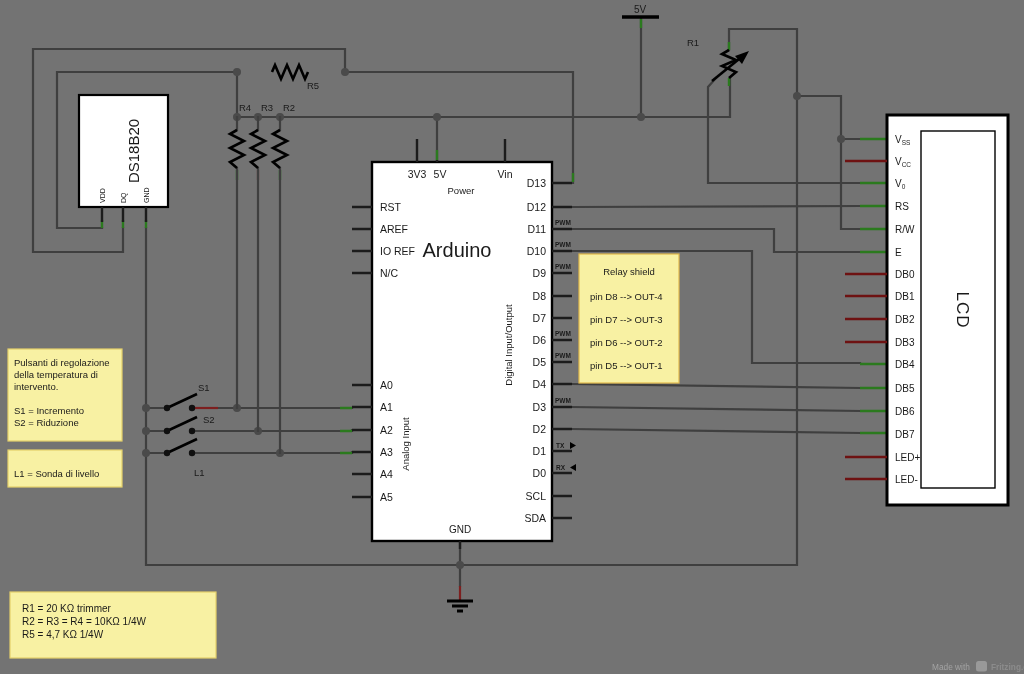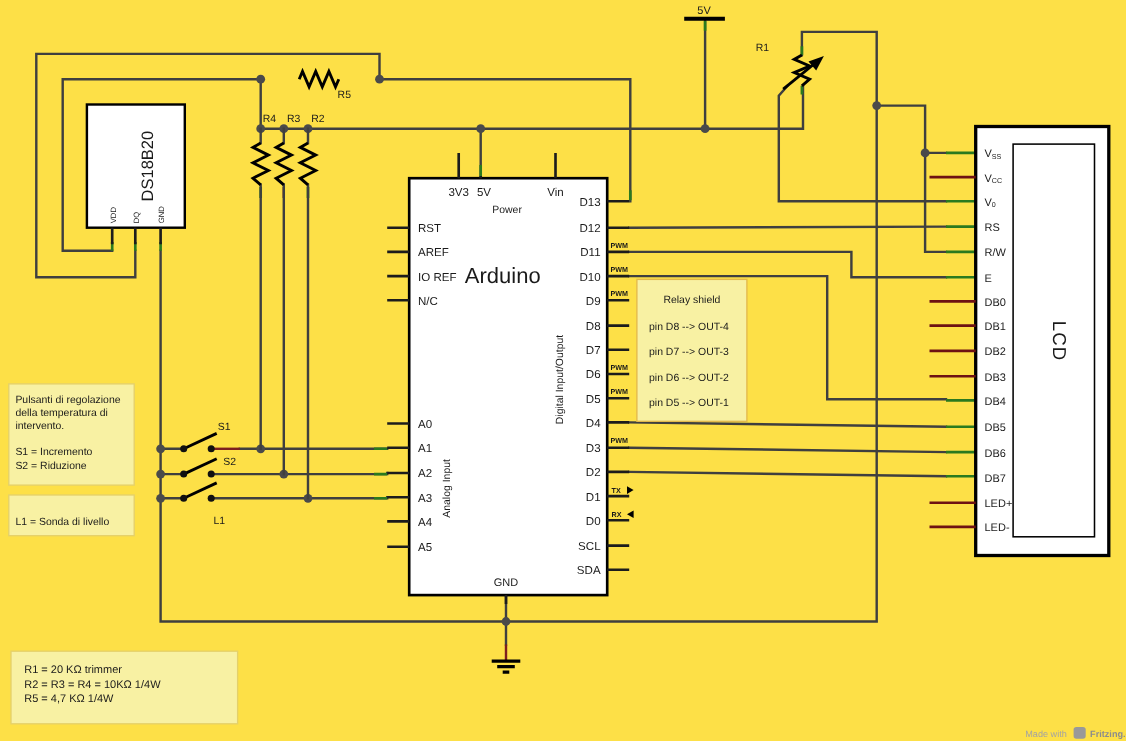--- a/index.html
+++ b/index.html
@@ -1,16 +1,16 @@
 <!DOCTYPE html>
 <html style="--wire: #3f3f3f; --stub: #1c1c1c; --green: #2b7a1e; --red: #6e1212; --dot: #4a4a4a; --note_fill: #f8f1a3; --note_border: #e4d06a; --relay_note_border: #e2b94b; --footer_gray: #a3a3a3;"><head>
 <meta charset="utf-8">
 <style>
   html,body{margin:0;padding:0;background:#ffffff;}
-  .stage{position:relative;width:1024px;height:674px;background:#fde047;overflow:hidden;}
+  .stage{position:relative;width:1024px;height:674px;background:#737373;overflow:hidden;}
   svg{display:block;}
   text{font-family:"Liberation Sans","DejaVu Sans",sans-serif;fill:#1a1a1a;}
   .wire{stroke:var(--wire,#3f3f3f);stroke-width:2.2;fill:none;stroke-linecap:square;}
   .redwire{stroke:#7d1f1f;stroke-width:2.2;fill:none;}
   .stub{stroke:var(--stub,#1c1c1c);stroke-width:2.4;fill:none;}
   .tip{stroke:var(--green,#2b7a1e);stroke-width:2.4;fill:none;}
   .nc{stroke:var(--red,#6e1212);stroke-width:2.4;fill:none;}
   .part{fill:#ffffff;stroke:#000000;}
   .zig{stroke:#000;stroke-width:2.6;fill:none;stroke-linejoin:miter;}
   .dot{fill:var(--dot,#4a4a4a);}

